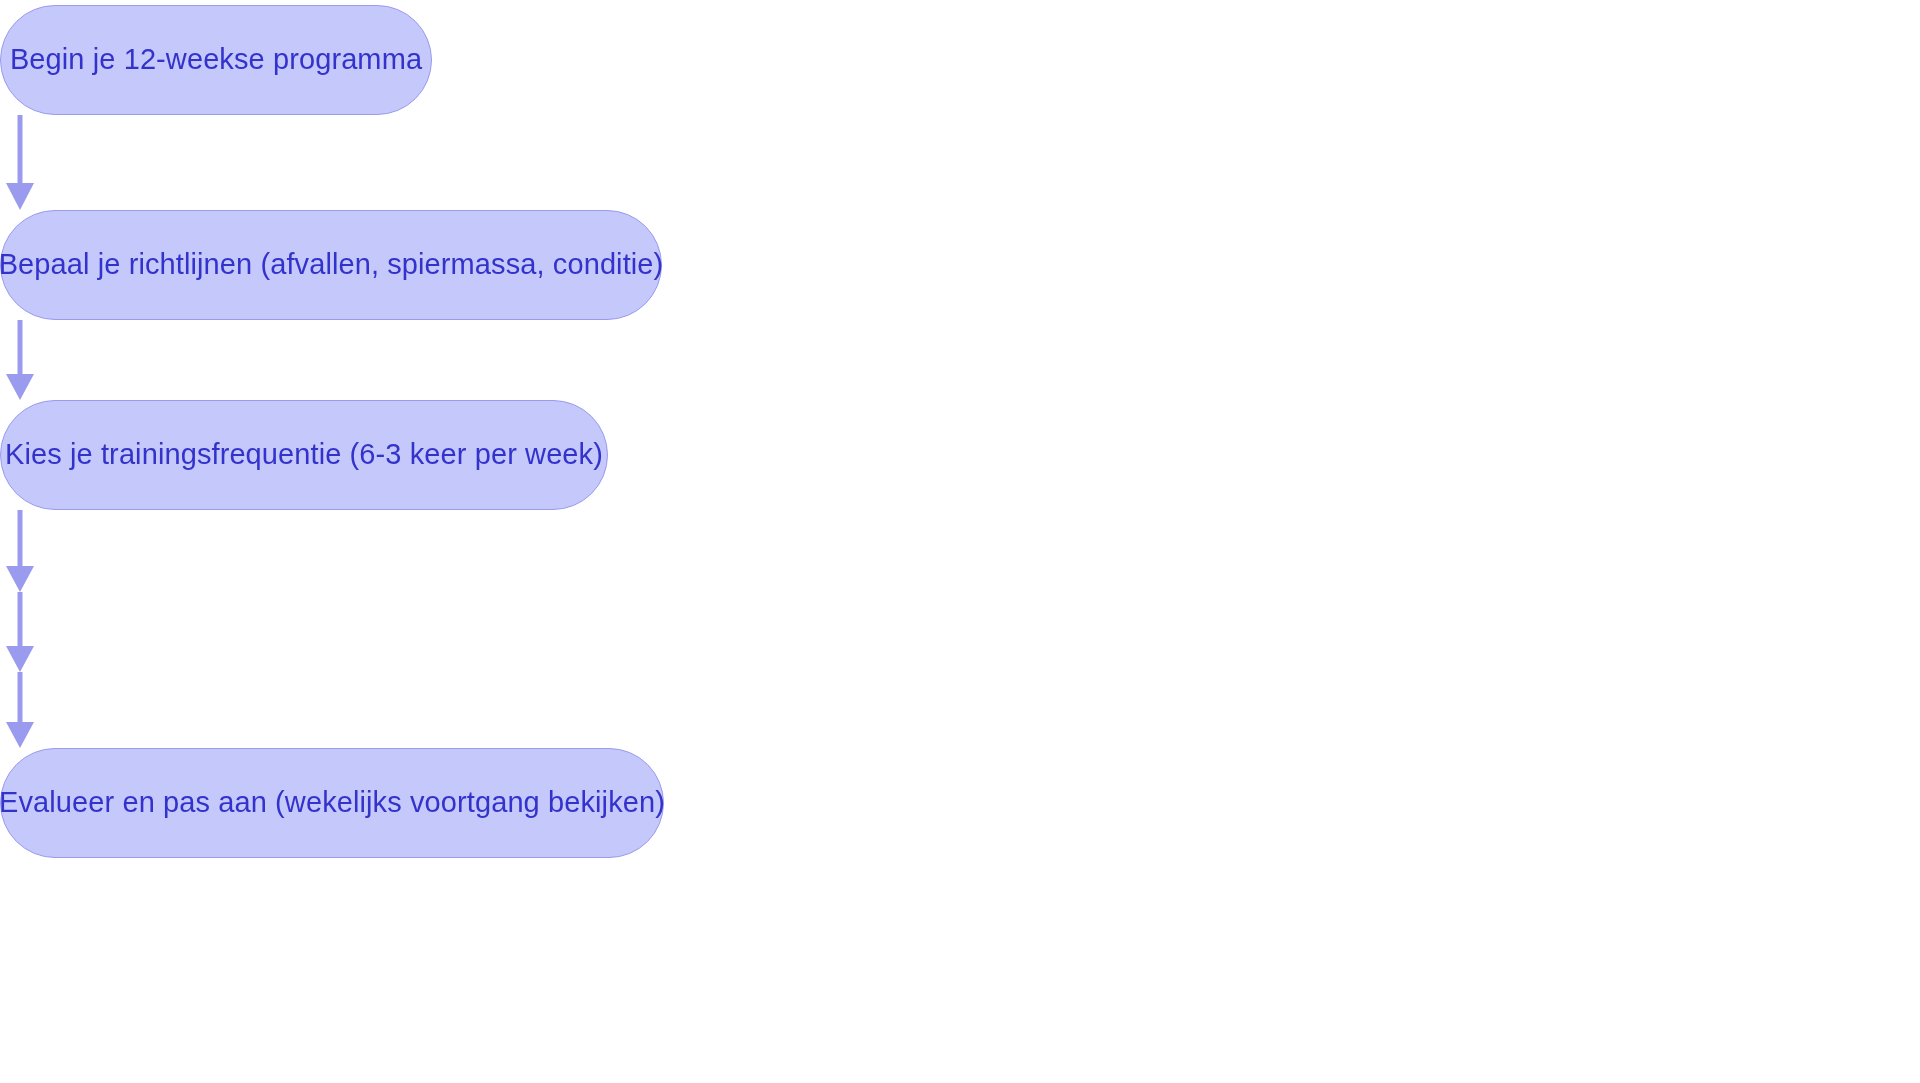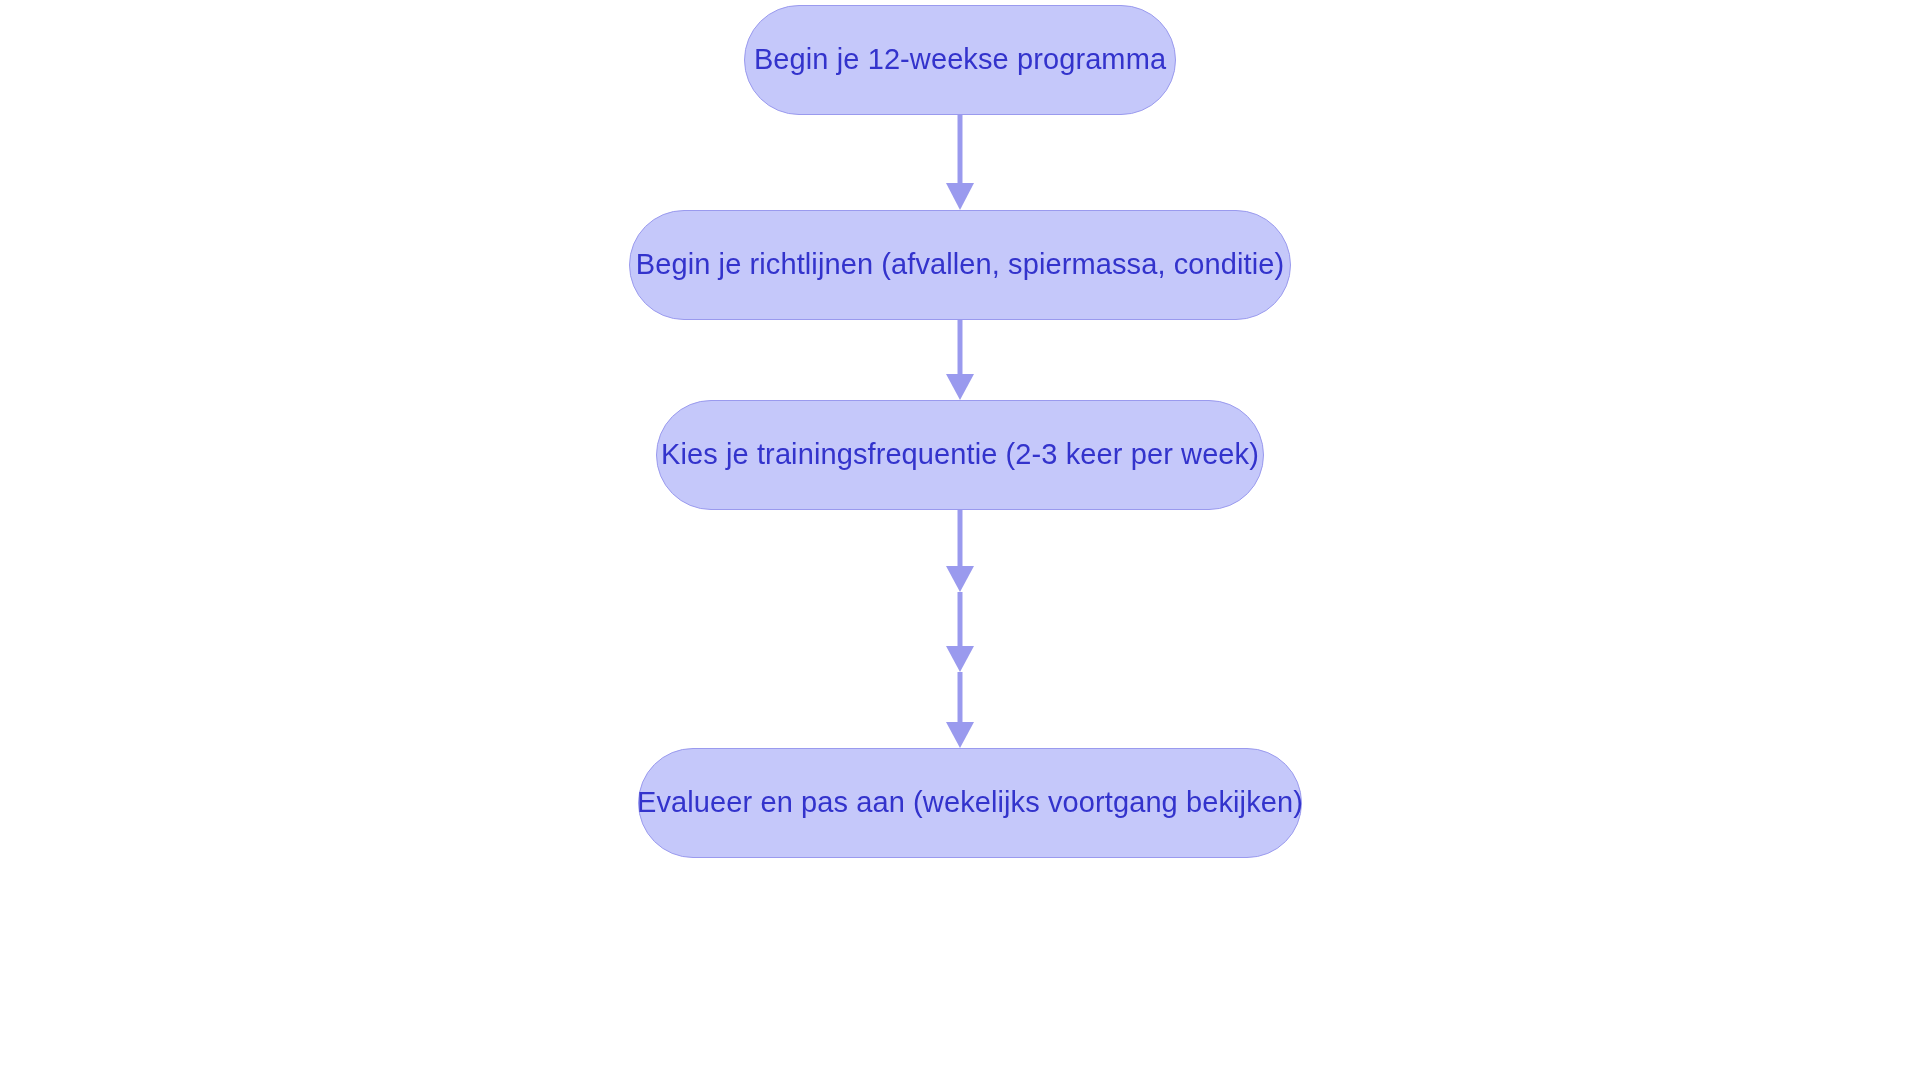--- a/index.html
+++ b/index.html
@@ -18,21 +18,21 @@
     overflow: hidden;
   }
   .flow-column {
     position: absolute;
     left: 0;
     top: 0;
     width: 1920px;
     height: 1083px;
     display: flex;
     flex-direction: column;
-    align-items: center;
+    align-items: flex-start;
     justify-content: flex-start;
   }
   .node {
     box-sizing: border-box;
     height: 110px;
     border-radius: 55px;
     background: #c5c8fa;
     border: 1.6px solid #9a9aee;
     display: flex;
     align-items: center;
@@ -59,21 +59,21 @@
   }
   .connector svg {
     display: block;
   }
   
   .n1 { width: 432px; margin-top: 5px; }
   .n2 { width: 662px; }
   .n3 { width: 608px; }
   .n4 { width: 640px; }
   .n5 { width: 718px; }
-  .n6 { width: 664px; margin-left: 20px; }
+  .n6 { width: 664px; }
 
   .gap1 { height: 95px; }
   .gap2 { height: 80px; }
   .gap3 { height: 82px; }
   .gap4 { height: 80px; }
   .gap5 { height: 76px; }
 </style>
 </head>
 <body>
 
@@ -85,32 +85,32 @@
     </div>
 
     <div class="connector gap1">
       <svg width="40" height="95" viewBox="0 0 40 95" aria-hidden="true">
         <line x1="20" y1="0" x2="20" y2="74" stroke="#9a9aee" stroke-width="5"></line>
         <polygon points="20,95 6,68 34,68" fill="#9a9aee"></polygon>
       </svg>
     </div>
 
     <div class="node n2">
-      <span class="node-label">Begin je richtlijnen (afvallen, spiermassa, conditie)</span>
+      <span class="node-label">Bepaal je richtlijnen (afvallen, spiermassa, conditie)</span>
     </div>
 
     <div class="connector gap2">
       <svg width="40" height="80" viewBox="0 0 40 80" aria-hidden="true">
         <line x1="20" y1="0" x2="20" y2="60" stroke="#9a9aee" stroke-width="5"></line>
         <polygon points="20,80 6,54 34,54" fill="#9a9aee"></polygon>
       </svg>
     </div>
 
     <div class="node n3">
-      <span class="node-label">Kies je trainingsfrequentie (2-3 keer per week)</span>
+      <span class="node-label">Kies je trainingsfrequentie (6-3 keer per week)</span>
     </div>
 
     <div class="connector gap3">
       <svg width="40" height="82" viewBox="0 0 40 82" aria-hidden="true">
         <line x1="20" y1="0" x2="20" y2="62" stroke="#9a9aee" stroke-width="5"></line>
         <polygon points="20,82 6,56 34,56" fill="#9a9aee"></polygon>
       </svg>
     </div>
 
 

